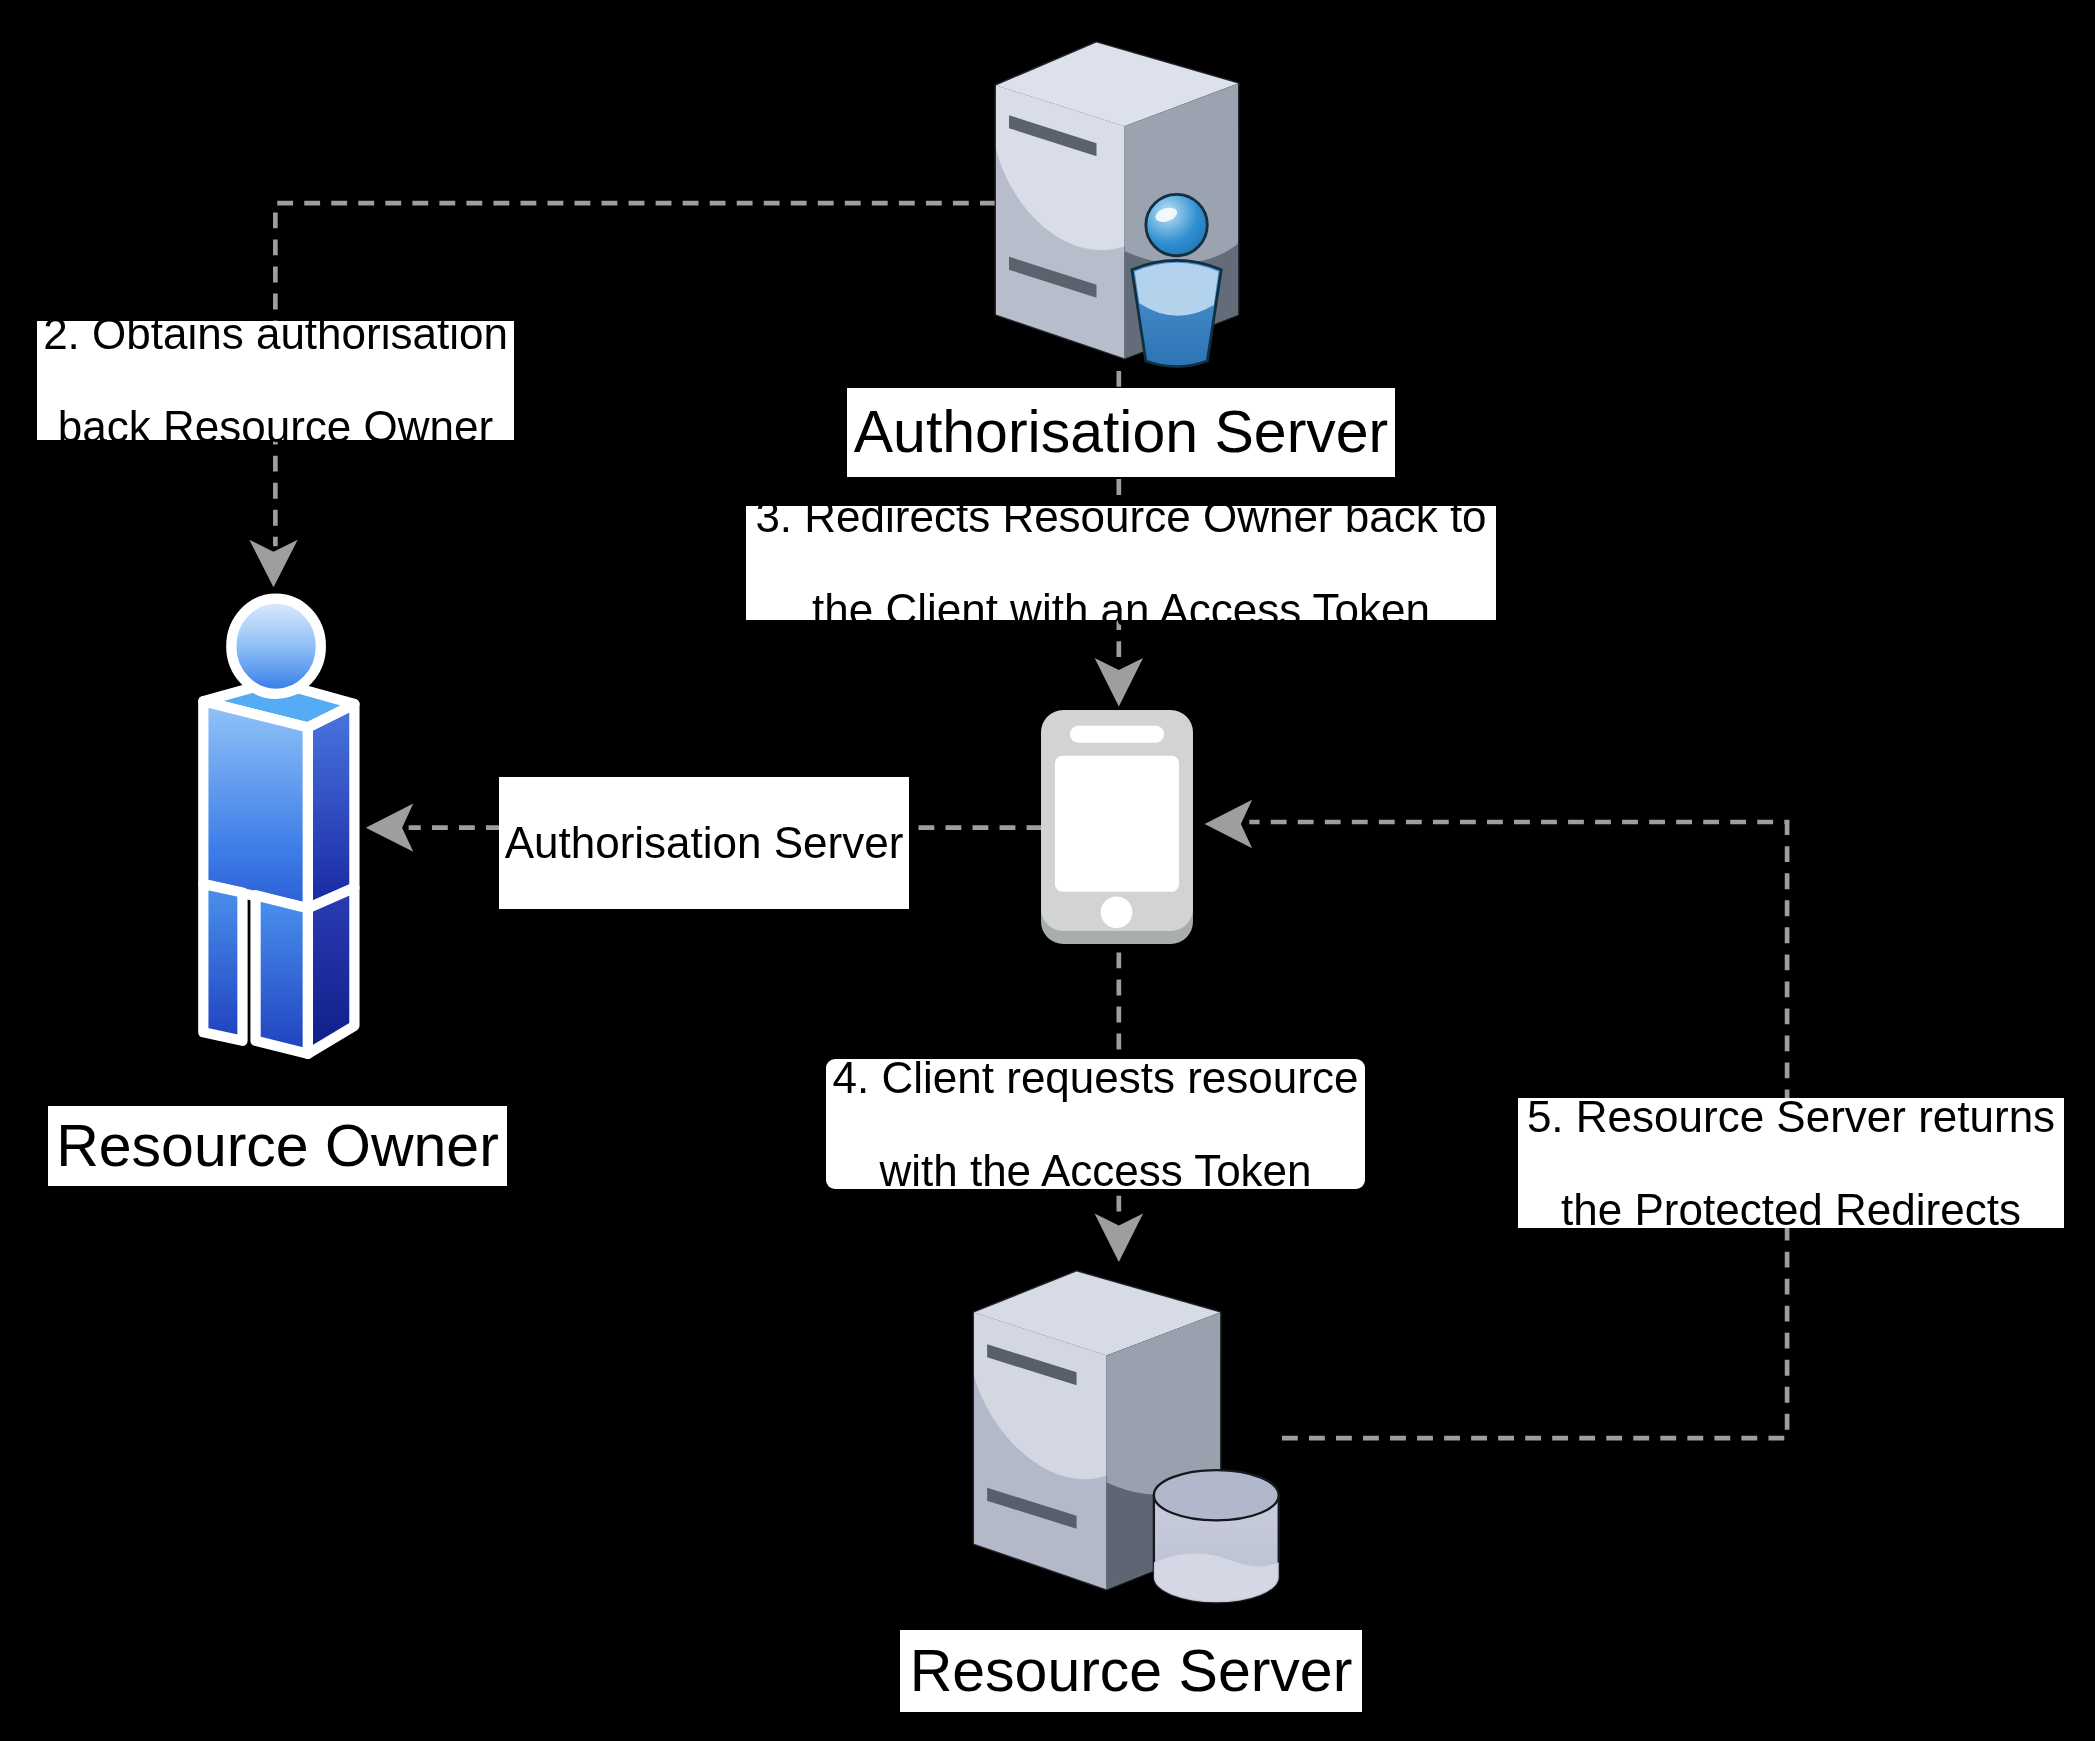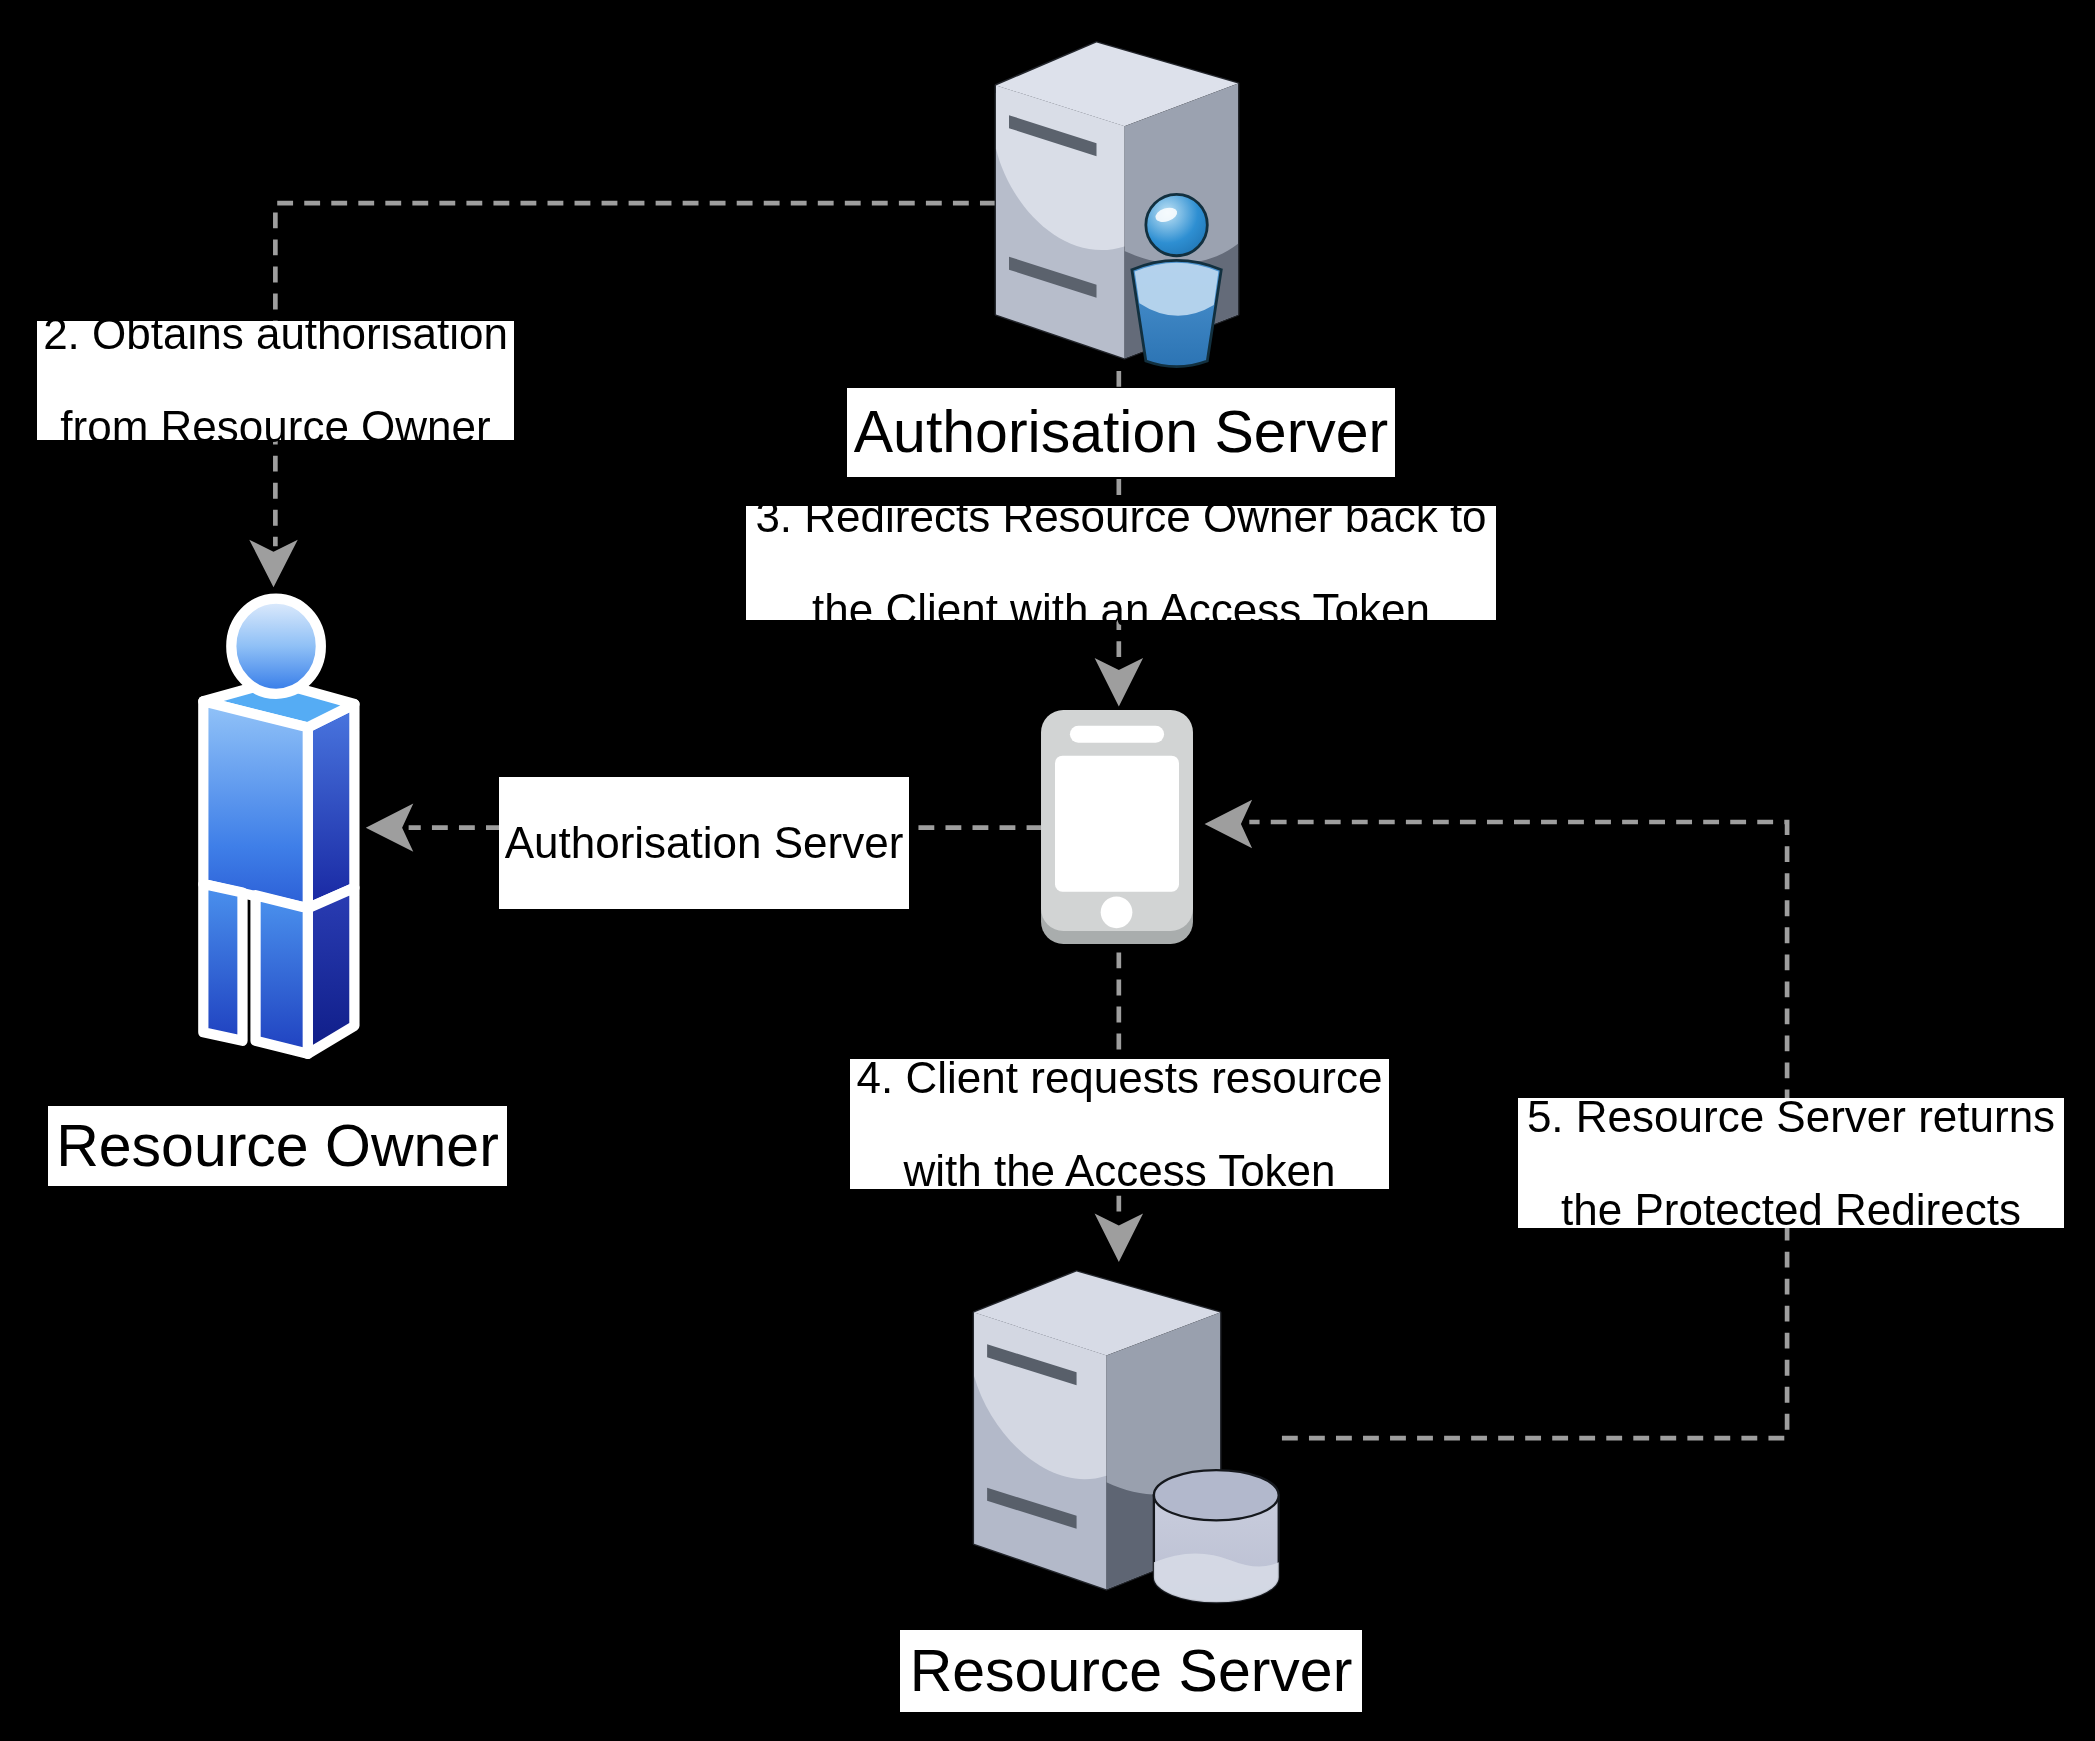--- a/index.html
+++ b/index.html
@@ -154,29 +154,29 @@
   <div class="lbl entity" style="left:900px;top:1630px;width:462px;height:82px;">Resource Server</div>
 
   <div class="lbl entity" style="left:48px;top:1106px;width:459px;height:80px;">Resource Owner</div>
 
   <div class="lbl step" style="left:499px;top:777px;width:410px;height:132px;">
     <span>Authorisation Server</span>
   </div>
 
   <div class="lbl step" style="left:37px;top:321px;width:477px;height:119px;">
     <span>2. Obtains authorisation</span>
-    <span>from Resource Owner</span>
+    <span>back Resource Owner</span>
   </div>
 
   <div class="lbl step" style="left:746px;top:506px;width:750px;height:114px;">
     <span>3. Redirects Resource Owner back to</span>
     <span>the Client with an Access Token</span>
   </div>
 
-  <div class="lbl step" style="left:850px;top:1059px;width:539px;height:130px;">
+  <div class="lbl step" style="left:826px;top:1059px;width:539px;height:130px;border-radius:9px;">
     <span>4. Client requests resource</span>
     <span>with the Access Token</span>
   </div>
 
   <div class="lbl step" style="left:1518px;top:1098px;width:546px;height:130px;">
     <span>5. Resource Server returns</span>
     <span>the Protected Redirects</span>
   </div>
 
 </div>

